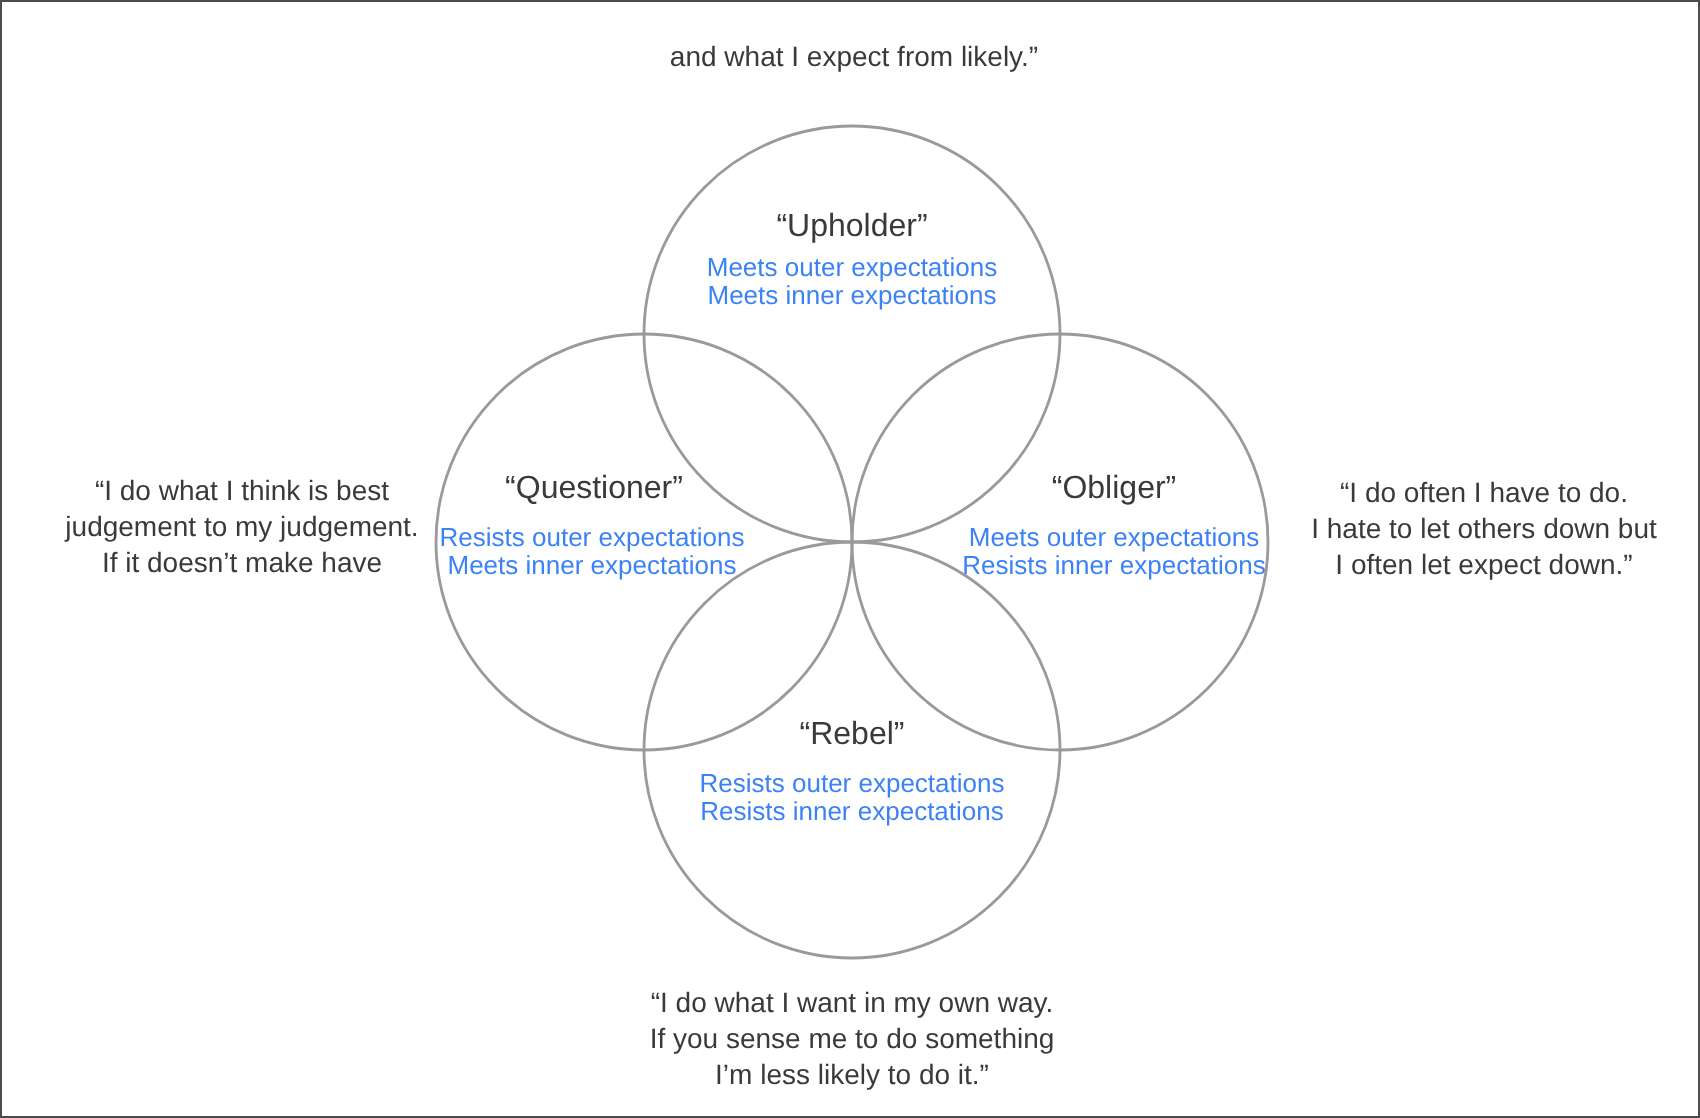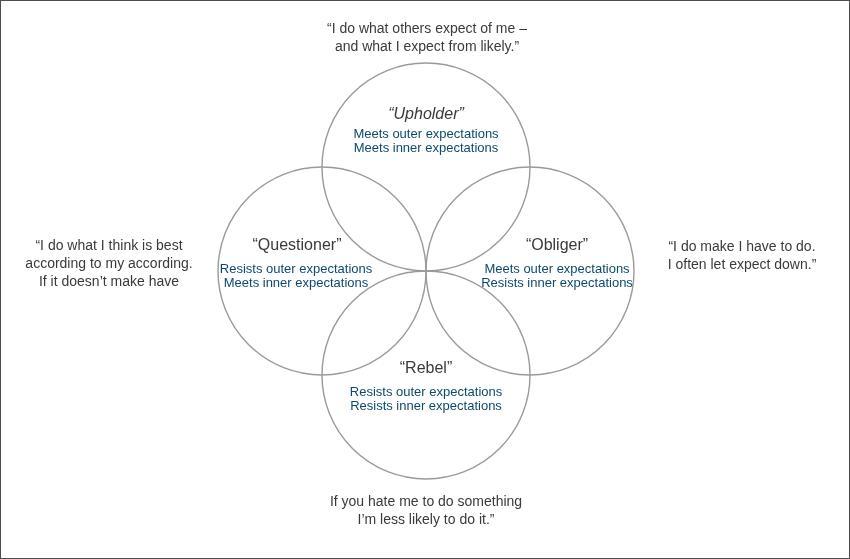--- a/index.html
+++ b/index.html
@@ -33,41 +33,41 @@
     color: #3d3d3d;
   }
   .circle-title {
     font-size: 16px;
     line-height: 19px;
     color: #3a3a3a;
   }
   .circle-desc {
     font-size: 13px;
     line-height: 14px;
-    color: #0c4a6e;
+    color: #3b82f6;
   }
   .quote {
     font-size: 14px;
     line-height: 18px;
     color: #3a3a3a;
   }
 </style>
 </head>
 <body>
 
 <div class="canvas">
 
   <svg class="venn-svg" viewBox="0 0 850 559">
     <circle cx="425" cy="166" r="104" fill="none" stroke-width="1.4" stroke="#9a9a9a"></circle>
     <circle cx="321" cy="270" r="104" fill="none" stroke-width="1.4" stroke="#9a9a9a"></circle>
     <circle cx="529" cy="270" r="104" fill="none" stroke-width="1.4" stroke="#9a9a9a"></circle>
     <circle cx="425" cy="374" r="104" fill="none" stroke-width="1.4" stroke="#9a9a9a"></circle>
   </svg>
 
-  <div class="txt circle-title" style="left:425px; top:103px;font-style:italic;">“Upholder”</div>
+  <div class="txt circle-title" style="left:425px; top:103px;">“Upholder”</div>
   <div class="txt circle-desc" style="left:425px; top:126px;">
     <div>Meets outer expectations</div>
     <div>Meets inner expectations</div>
   </div>
 
   <div class="txt circle-title" style="left:296px; top:234px;text-align:center;">“Questioner”</div>
   <div class="txt circle-desc" style="left:295px; top:261px;">
     <div>Resists outer expectations</div>
     <div>Meets inner expectations</div>
   </div>
@@ -78,33 +78,34 @@
     <div>Resists inner expectations</div>
   </div>
 
   <div class="txt circle-title" style="left:425px; top:357px;">“Rebel”</div>
   <div class="txt circle-desc" style="left:425px; top:384px;">
     <div>Resists outer expectations</div>
     <div>Resists inner expectations</div>
   </div>
 
   <div class="txt quote" style="left:426px; top:18px;">
-    <div>“I do what others expect of me –</div>
     <div>and what I expect from likely.”</div>
   </div>
 
-  <div class="txt quote" style="left:108px; top:235px;">
+  <div class="txt quote" style="left:120px; top:235px;">
     <div>“I do what I think is best</div>
-    <div>according to my according.</div>
+    <div>judgement to my judgement.</div>
     <div>If it doesn’t make have</div>
   </div>
 
   <div class="txt quote" style="left:741px; top:236px;">
-    <div>“I do make I have to do.</div>
+    <div>“I do often I have to do.</div>
+    <div>I hate to let others down but</div>
     <div>I often let expect down.”</div>
   </div>
 
   <div class="txt quote" style="left:425px; top:491px;">
-    <div>If you hate me to do something</div>
+    <div>“I do what I want in my own way.</div>
+    <div>If you sense me to do something</div>
     <div>I’m less likely to do it.”</div>
   </div>
 
 </div>
 
 </body></html>

